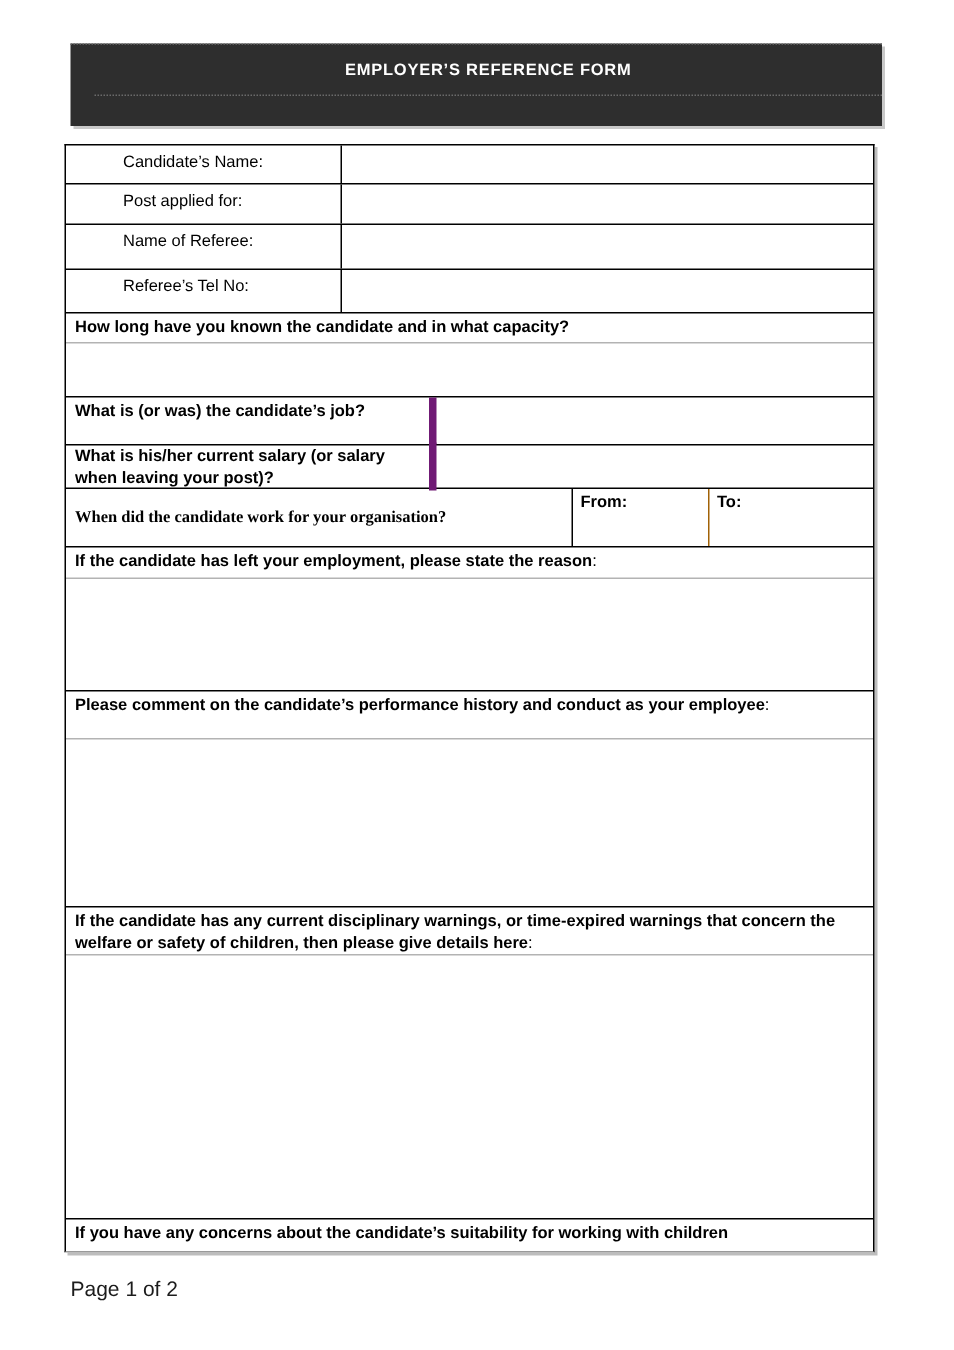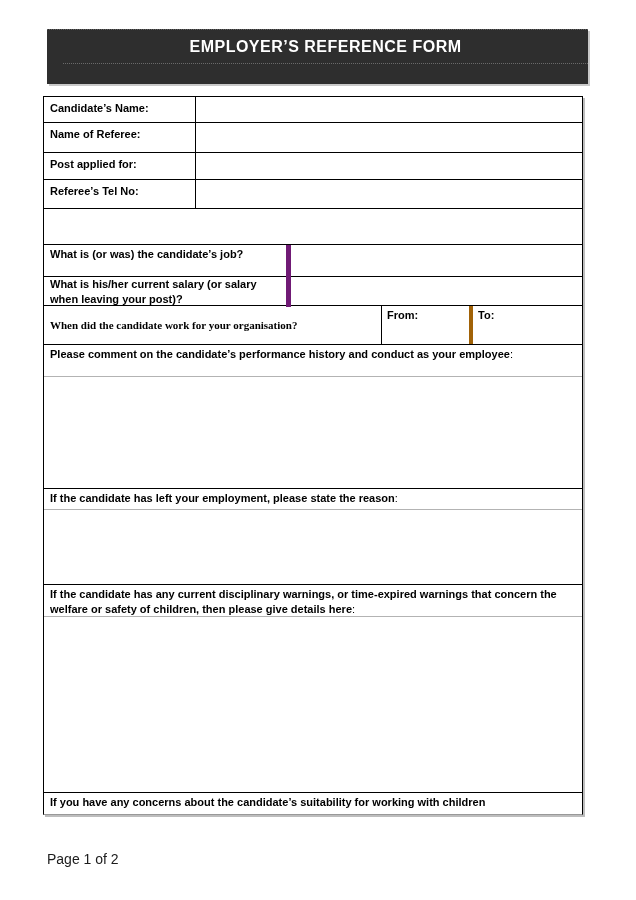--- a/index.html
+++ b/index.html
@@ -16,21 +16,21 @@
     width:541px; height:55px;
     background:#2e2e2e;
     border-top:1px dotted #5d5d5d;
     box-shadow:2px 2px 0 #c9c9c9;
   }
   .header-title {
     height:34px; line-height:34px;
     text-align:center;
     color:#ffffff;
     font-weight:bold;
-    font-size:16px;
+    font-size:11px;
     letter-spacing:0.5px;
     border-bottom:1px dotted #6a6a6a;
     white-space:nowrap;
     margin-left:16px;
   }
 
   
   .form-table {
     position:absolute; left:43px; top:96px;
     width:540px;
@@ -41,22 +41,23 @@
     font-size:11px;
     line-height:15px;
   }
   .row { display:flex; border-bottom:1px solid #000; }
   .row.last { border-bottom:none; }
 
   .cell-label {
     width:152px;
     border-right:1px solid #000;
     padding:4px 6px 0 6px;
-    font-weight:bold;
+    font-weight:normal;
     white-space:nowrap;
+    margin-left:32px;
   }
   .cell-input { flex:1; }
 
   .r1 { height:26px; } .r2 { height:27px; } .r3 { height:30px; } .r4 { height:29px;justify-content:center; }
 
   .q {
     font-weight:bold;
     padding:2px 6px 0 6px;
   }
   .q .thin { font-weight:normal; }
@@ -80,21 +81,21 @@
     width:338px;
     border-right:1px solid #000;
     display:flex; align-items:center;
     padding:0 6px;
     font-weight:bold;
     white-space:nowrap;
     font-family:Liberation Serif, serif;
   }
   .cell-from {
     width:91px;
-    border-right:4px solid #a16207;
+    border-right:1px solid #a16207;
     padding:2px 5px 0 5px;
     font-weight:bold;
   }
   .cell-to {
     flex:1;
     padding:2px 5px 0 5px;
     font-weight:bold;
   }
 
   .q-reason { height:21px; }
@@ -123,63 +124,64 @@
   <div class="header-title">EMPLOYER’S REFERENCE FORM</div>
 </div>
 
 <div class="form-table">
 
   <div class="row r1">
     <div class="cell-label">Candidate’s Name:</div>
     <div class="cell-input"></div>
   </div>
 
-  <div class="row r3">
-    <div class="cell-label">Name of Referee:</div>
+  <div class="row r2">
+    <div class="cell-label">Post applied for:</div>
     <div class="cell-input"></div>
   </div>
 
-  <div class="row r2">
-    <div class="cell-label">Post applied for:</div>
+  <div class="row r3">
+    <div class="cell-label">Name of Referee:</div>
     <div class="cell-input"></div>
   </div>
 
   <div class="row r4">
     <div class="cell-label">Referee’s Tel No:</div>
     <div class="cell-input"></div>
   </div>
 
   <div>
+    <div class="q q-known q-underline nowrap">How long have you known the candidate and in what capacity?</div>
     <div class="ans-known"></div>
   </div>
 
   <div class="row r-job">
     <div class="cell-q-left">What is (or was) the candidate’s job?</div>
     <div class="cell-input"></div>
   </div>
 
   <div class="row r-salary">
     <div class="cell-q-left">What is his/her current salary (or salary when leaving your post)?</div>
     <div class="cell-input"></div>
   </div>
 
   <div class="row r-period">
     <div class="cell-org">When did the candidate work for your organisation?</div>
     <div class="cell-from"><span>From</span><span class="thin">:</span></div>
     <div class="cell-to"><span>To</span><span class="thin">:</span></div>
   </div>
 
   <div>
-    <div class="q q-performance q-underline"><span class="q-text"><span>Please comment on the candidate’s performance history and conduct as your employee</span><span class="thin">:</span></span></div>
-    <div class="ans-performance"></div>
+    <div class="q q-reason q-underline nowrap"><span>If the candidate has left your employment, please state the reason</span><span class="thin">:</span></div>
+    <div class="ans-reason"></div>
   </div>
 
   <div>
-    <div class="q q-reason q-underline nowrap"><span>If the candidate has left your employment, please state the reason</span><span class="thin">:</span></div>
-    <div class="ans-reason"></div>
+    <div class="q q-performance q-underline"><span class="q-text"><span>Please comment on the candidate’s performance history and conduct as your employee</span><span class="thin">:</span></span></div>
+    <div class="ans-performance"></div>
   </div>
 
   <div>
     <div class="q q-disciplinary q-underline"><span>If the candidate has any current disciplinary warnings, or time-expired warnings that concern the welfare or safety of children, then please give details here</span><span class="thin">:</span></div>
     <div class="ans-disciplinary"></div>
   </div>
 
   <div class="row last r-suitability">If you have any concerns about the candidate’s suitability for working with children</div>
 
 </div>

